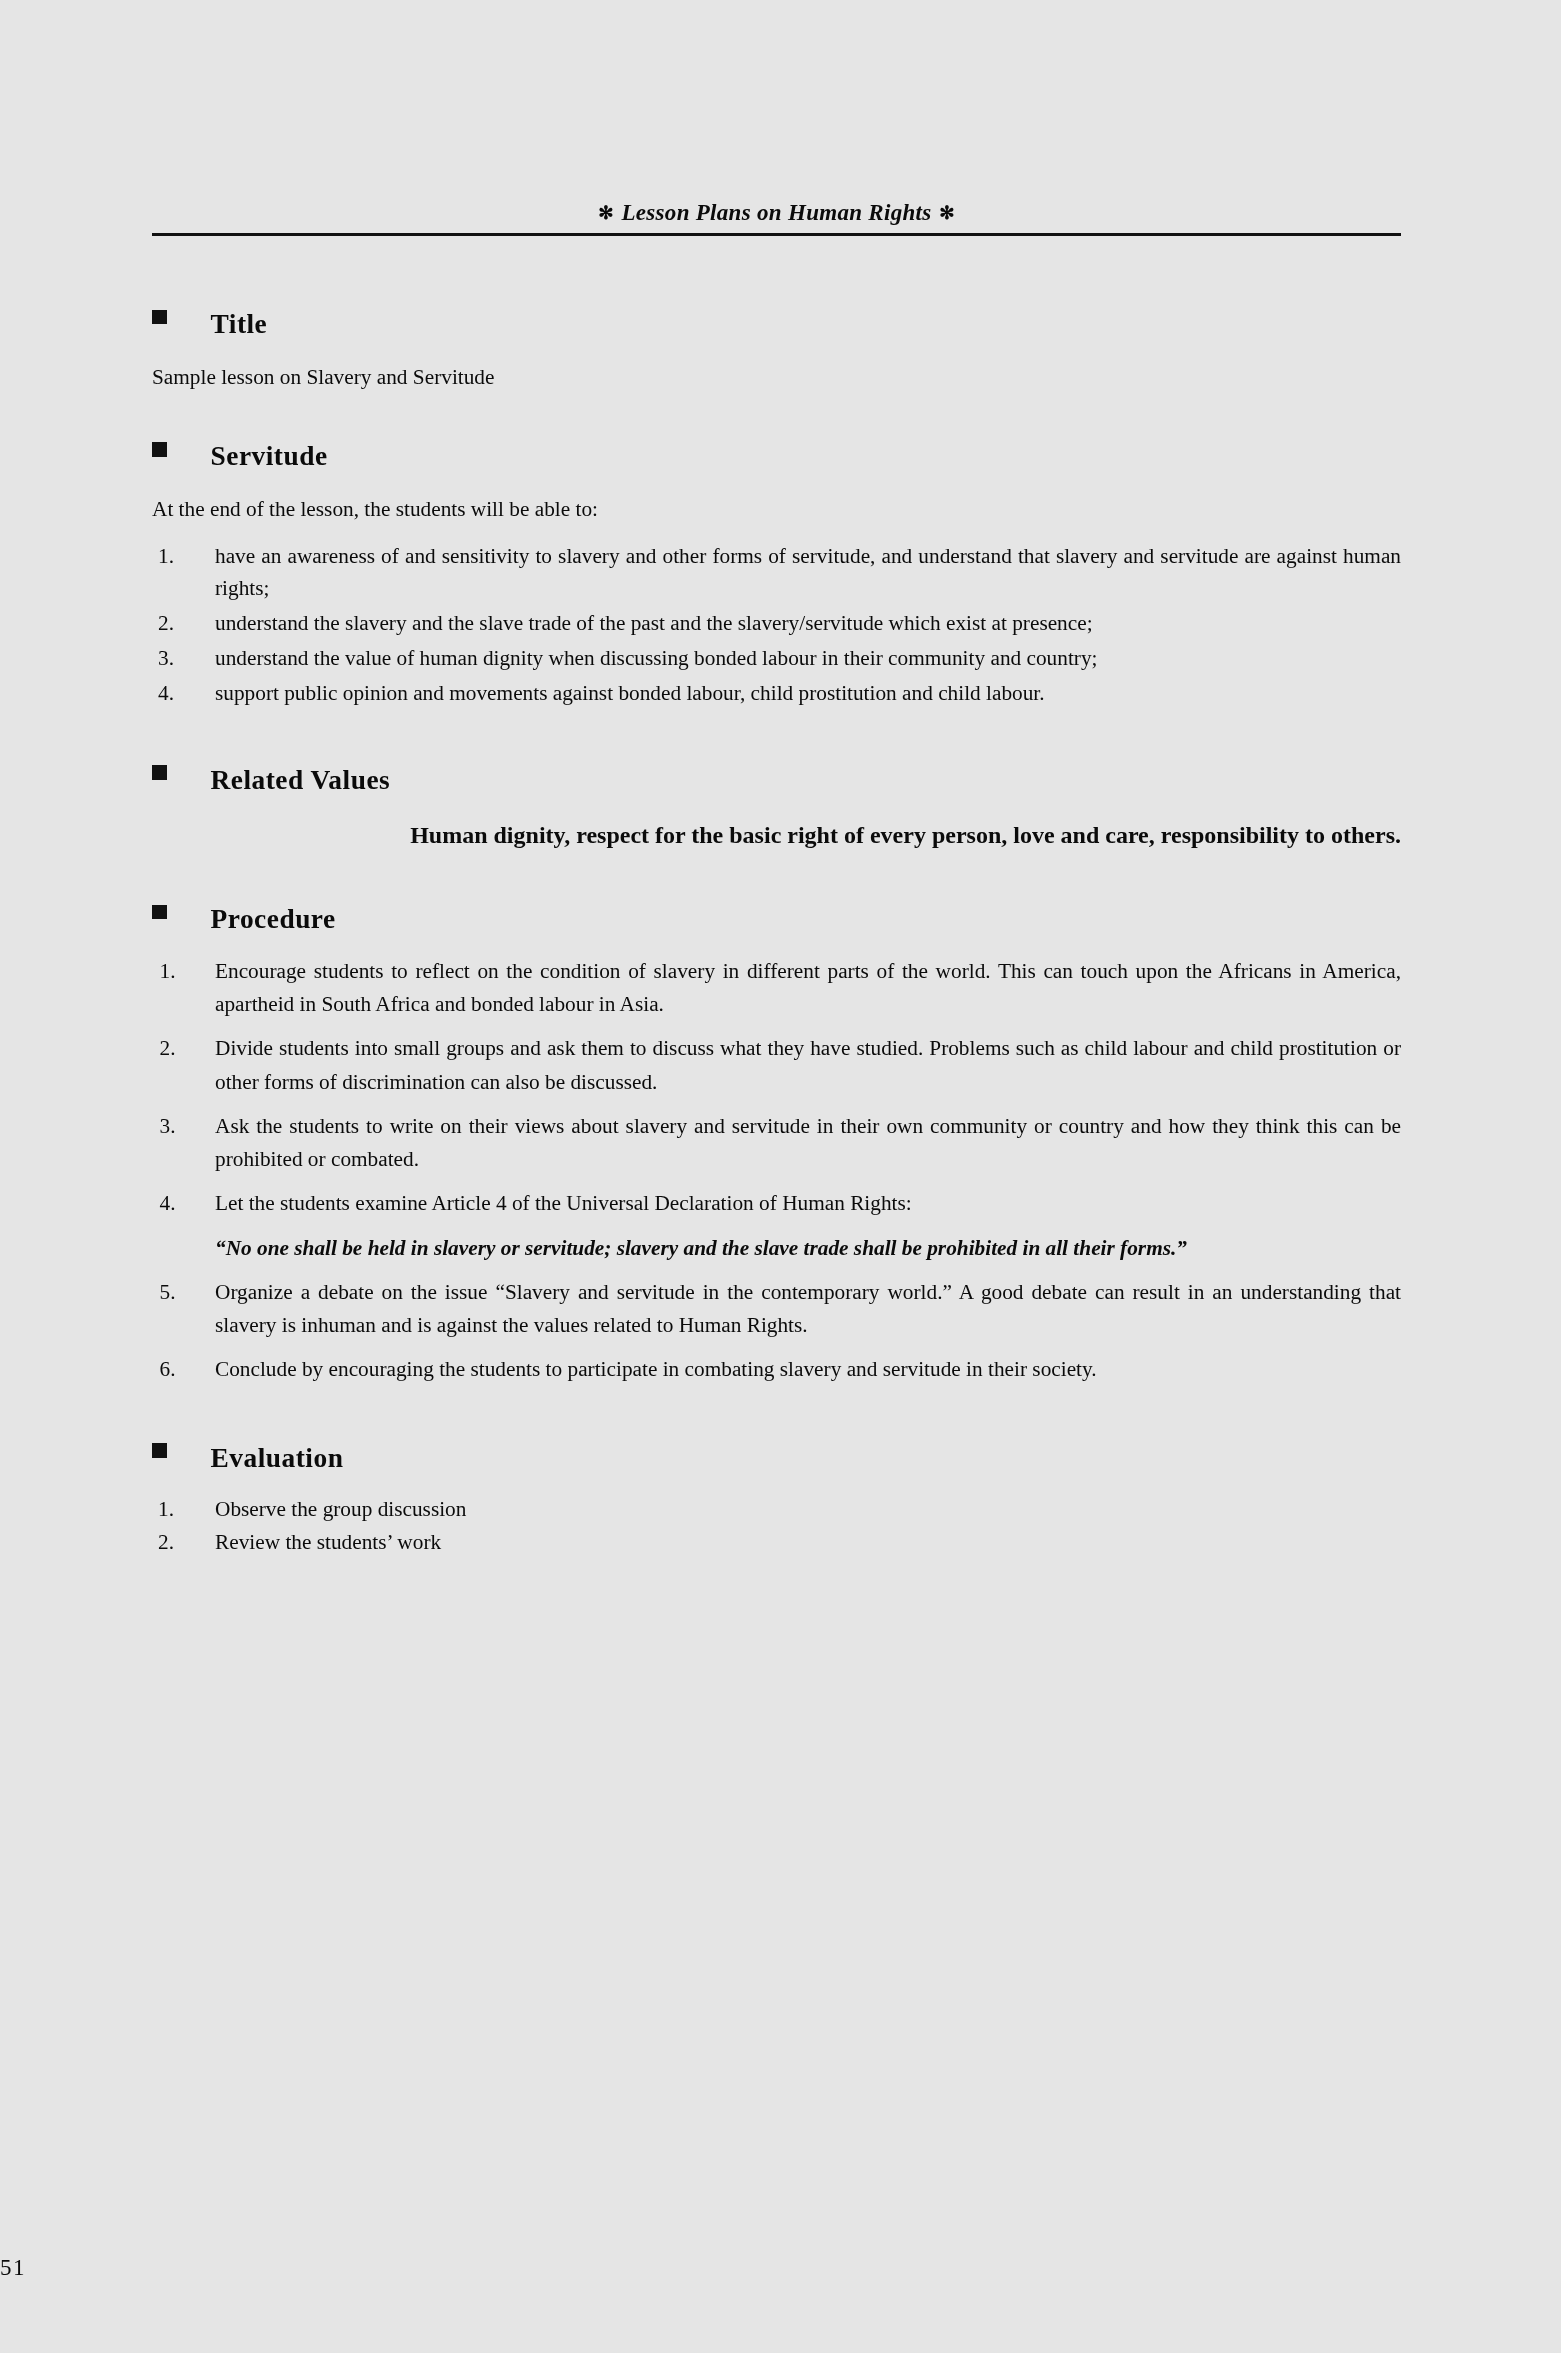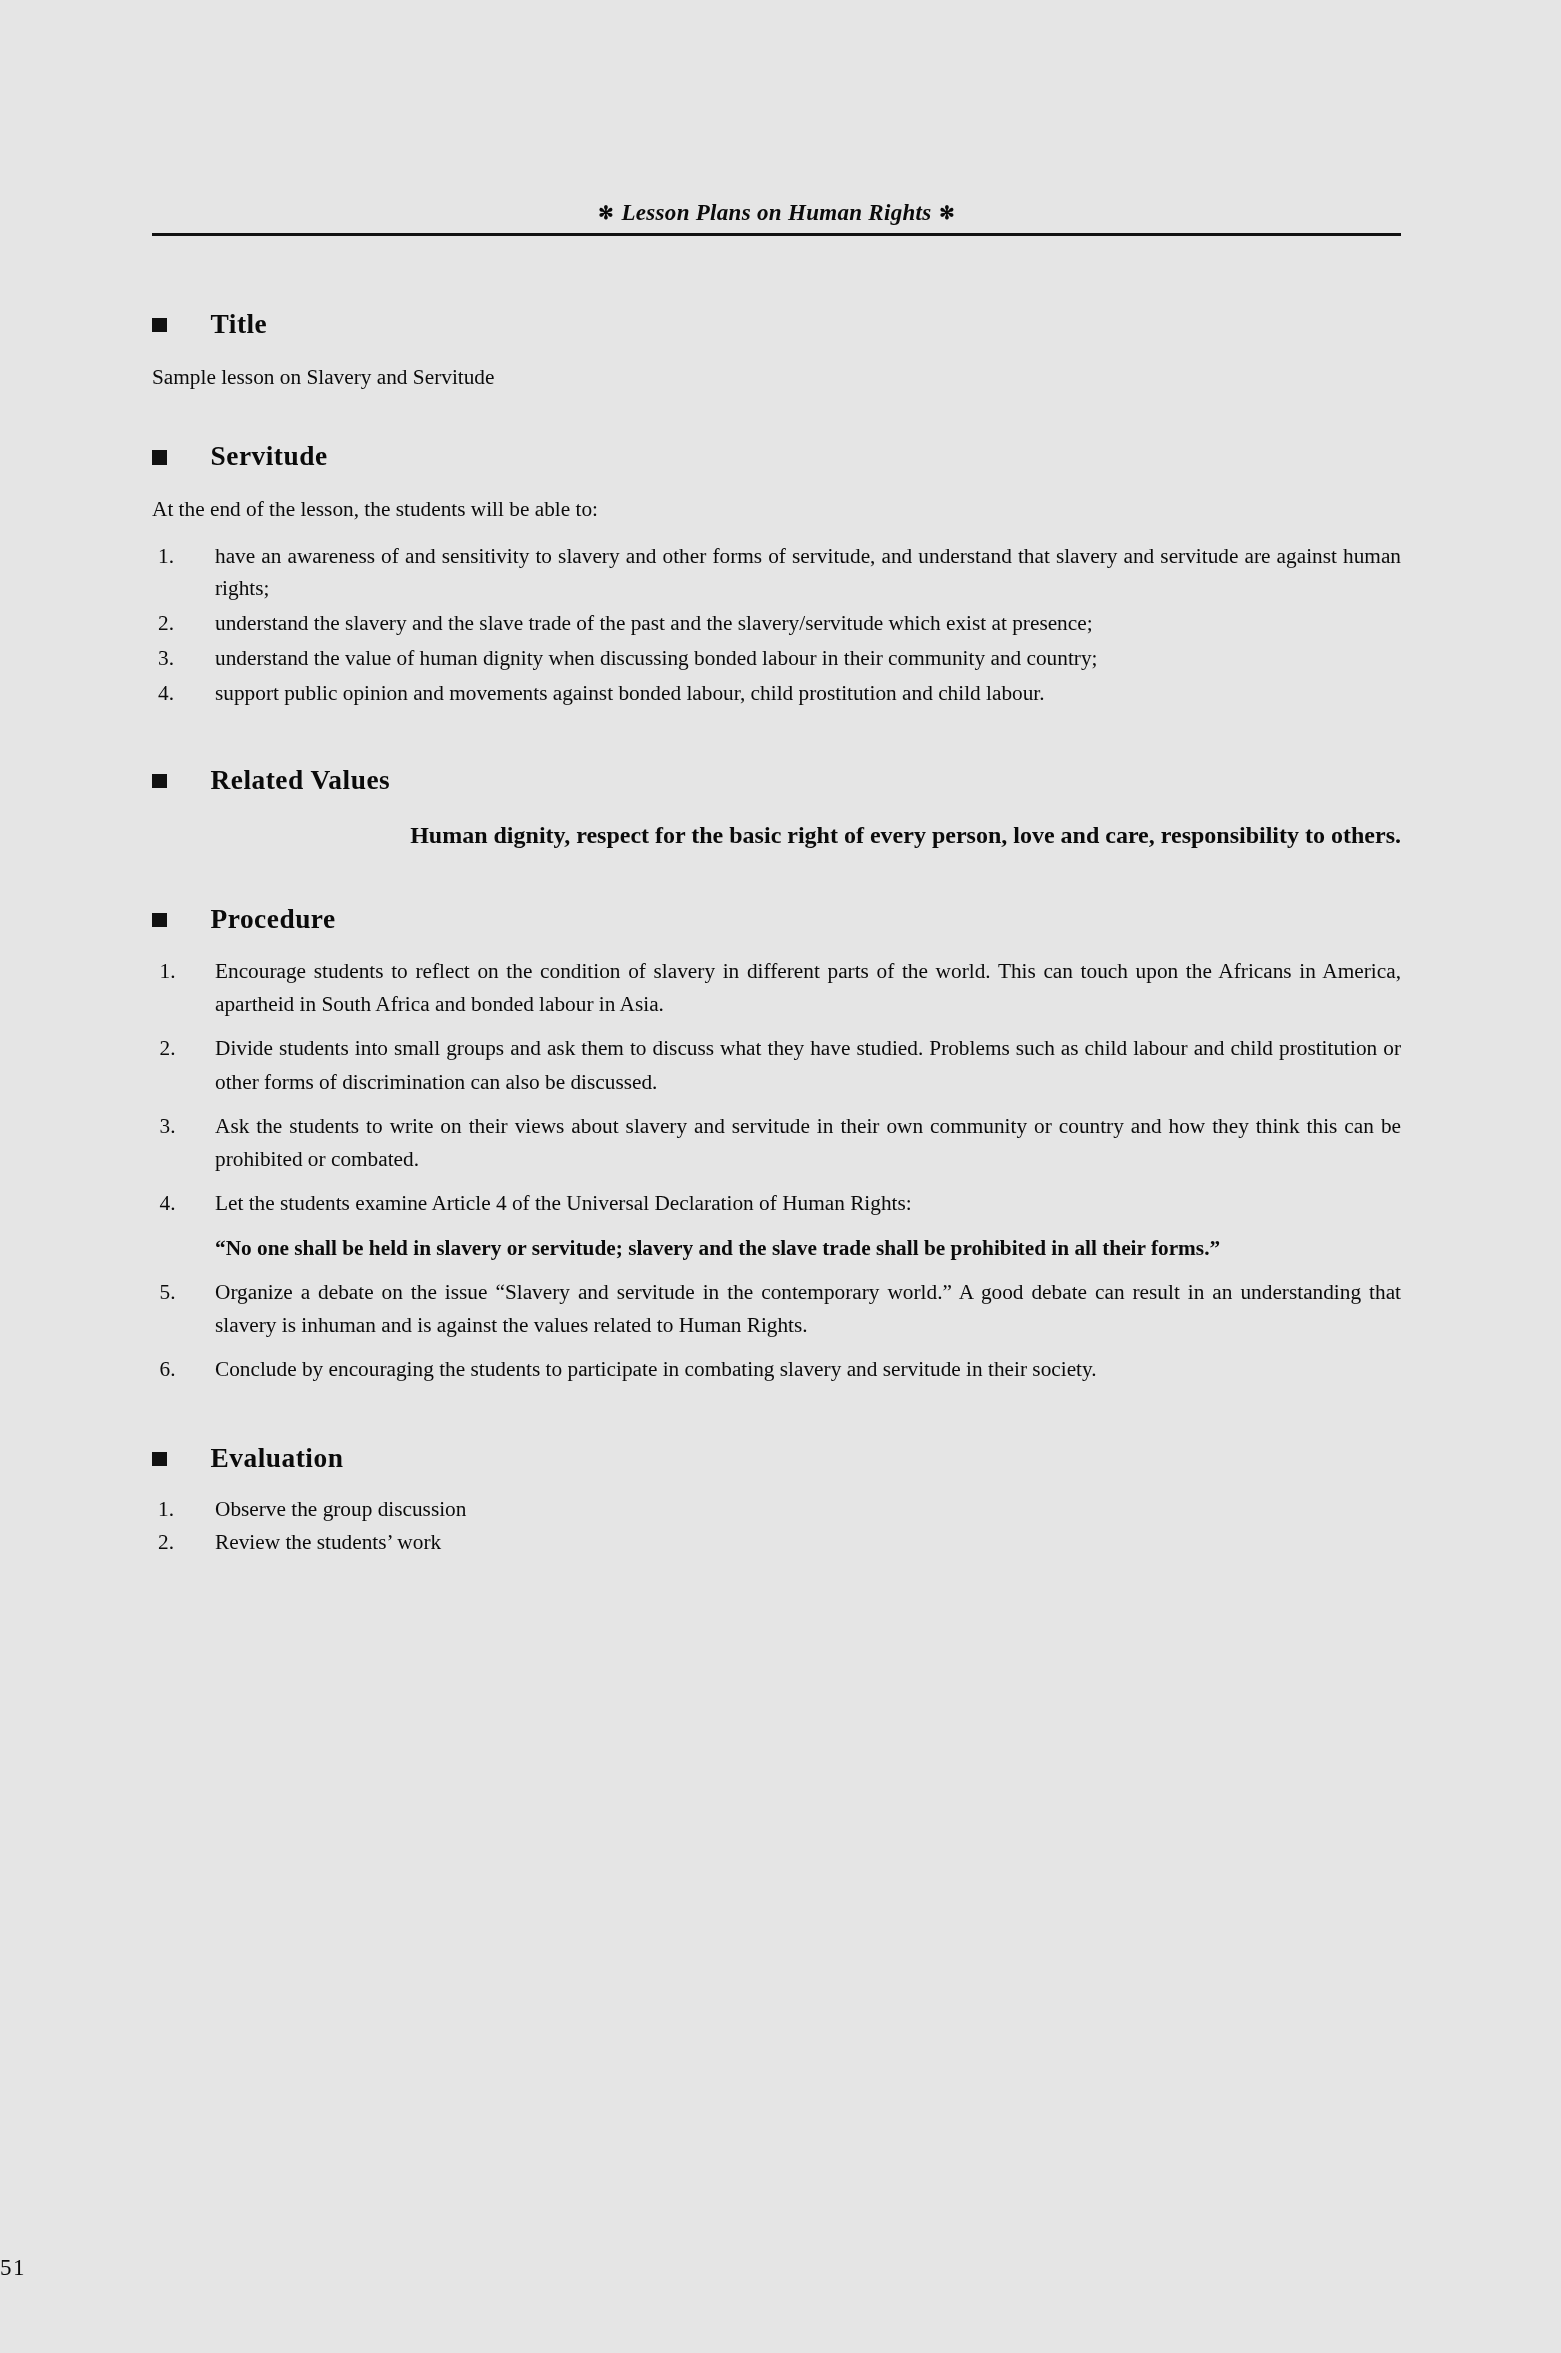--- a/index.html
+++ b/index.html
@@ -64,21 +64,20 @@
     letter-spacing: 1.1px;
     word-spacing: 10.7px;
   }
 
   
   .section {
     margin-top: 0;
   }
   .section-heading {
     display: flex;
-    align-items: center;
     font-weight: 700;
     font-size: 27.4px;
     letter-spacing: 0.5px;
   }
   .section-heading .sq {
     display: inline-block;
     width: 14.5px;
     height: 14.5px;
     background: #111111;
     margin-right: 44px;
@@ -148,20 +147,21 @@
   ol.evaluation > li {
     margin-top: 3px;
     line-height: 1.44;
     text-align: left;
   }
   ol.evaluation > li:first-child { margin-top: 0; }
 
   
   .quote {
     font-weight: 700;
+    font-style: italic;
     font-size: 21.3px;
     line-height: 1.50;
     margin-top: 12.2px;
     margin-left: 0;
     text-align: left;
     max-width: 1067px;
   }
 
   
   .page-number {

